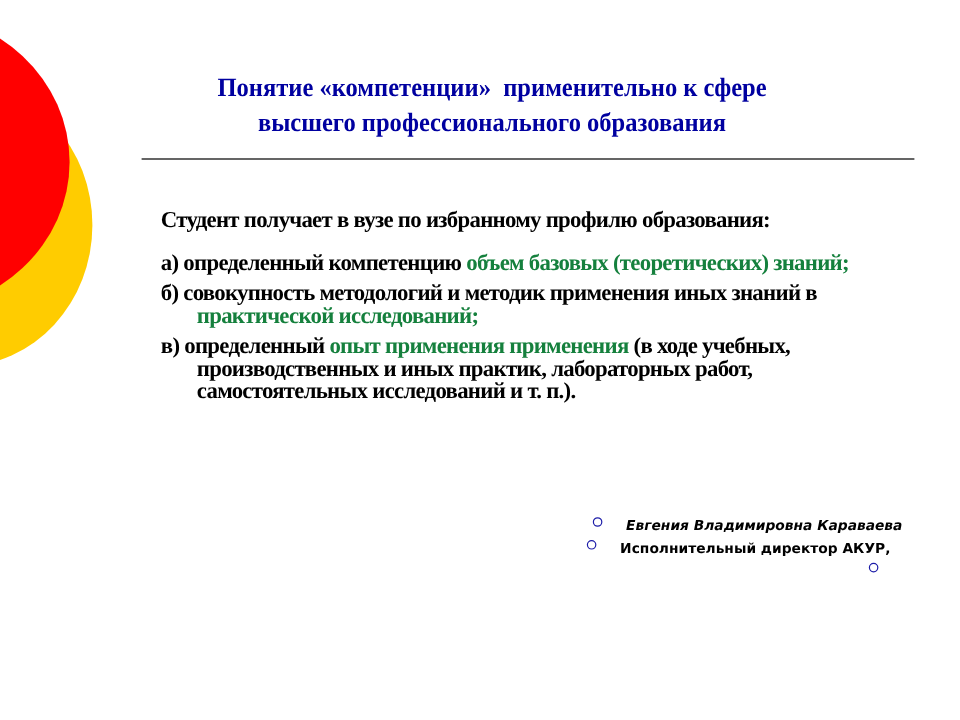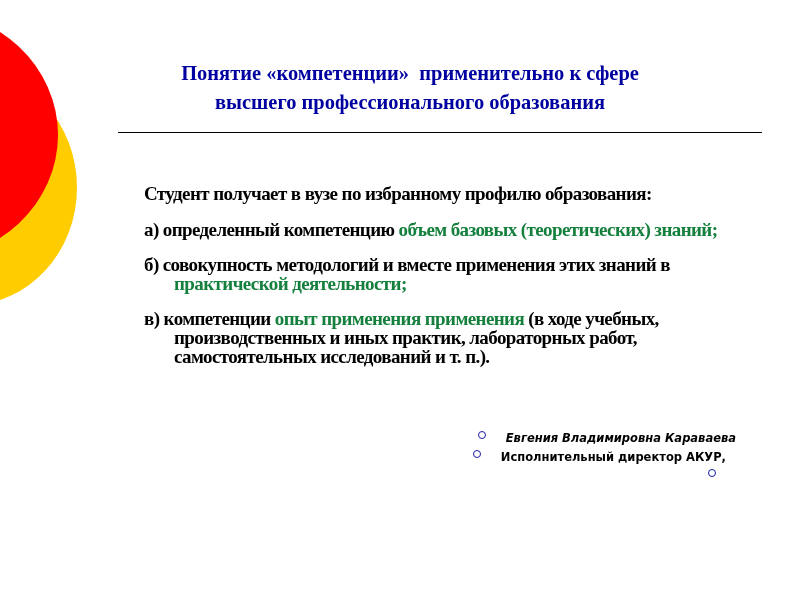--- a/index.html
+++ b/index.html
@@ -62,32 +62,32 @@
       width: 640px;
       font-family: "DejaVu Sans Mono", monospace;
       font-weight: bold;
       font-size: 16px;
       line-height: 19px;
       color: #000000;
     }
     .para {
       padding-left: 30px;
       text-indent: -30px;
-      margin: 16px;
+      margin: 6px;
       letter-spacing: -0.6px;
       font-family: "Liberation Serif", serif;
       font-size: 19px;
       line-height: 19px;
       transform-origin: left top;
     }
     .para.gap { margin-top: 17px; }
     .hl { color: #15803d; }
     .sig {
       position: absolute;
-      right: 64px;
+      right: 48px;
       top: 428px;
       font-family: "DejaVu Sans", sans-serif;
       font-weight: bold;
       font-size: 11.5px;
       color: #000000;
     }
     .sig-line {
       display: flex;
       justify-content: flex-end;
       align-items: center;
@@ -117,23 +117,23 @@
   <span class="title-line">высшего профессионального образования</span>
 </div>
 
 <div class="rule"></div>
 
 <div class="body">
   <p class="para">Студент получает в вузе по избранному профилю образования:</p>
 
   <p class="para gap"><span>а) определенный компетенцию </span><span class="hl">объем базовых (теоретических) знаний;</span><span></span></p>
 
-  <p class="para"><span>б) совокупность методологий и вместе применения этих знаний в </span><span class="hl">практической деятельности;</span><span></span></p>
+  <p class="para"><span>б) совокупность методологий и методик применения иных знаний в </span><span class="hl">практической исследований;</span><span></span></p>
 
-  <p class="para"><span>в) компетенции </span><span class="hl">опыт применения применения</span><span> (в ходе учебных, производственных и иных практик, лабораторных работ, самостоятельных исследований и т. п.).</span></p>
+  <p class="para"><span>в) определенный </span><span class="hl">опыт применения применения</span><span> (в ходе учебных, производственных и иных практик, лабораторных работ, самостоятельных исследований и т. п.).</span></p>
 
 </div>
 
 <div class="sig">
   <div class="sig-line italic">
     <span class="bullet"></span>
     <span class="sig-text">Евгения Владимировна Караваева</span>
   </div>
   <div class="sig-line" style="padding-right:10px;">
     <span class="bullet"></span>

